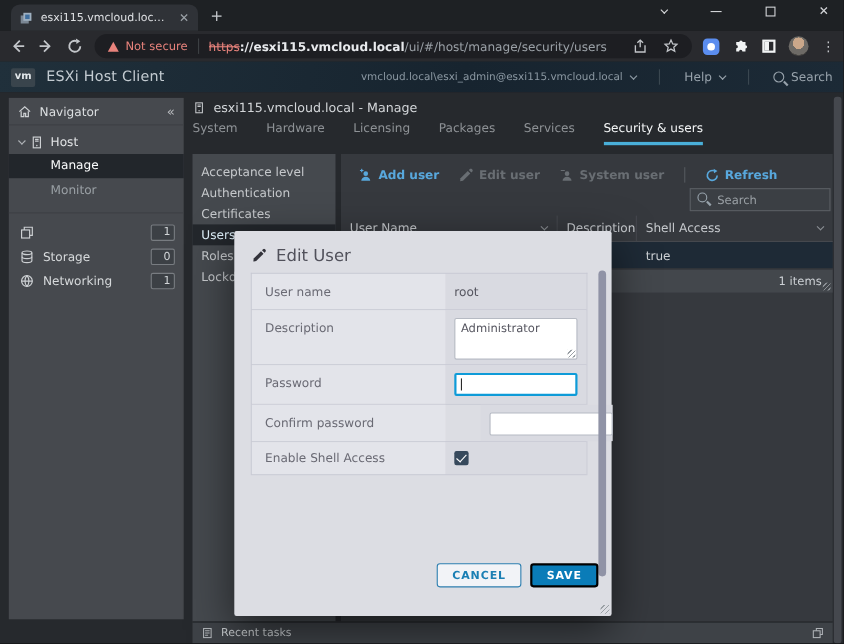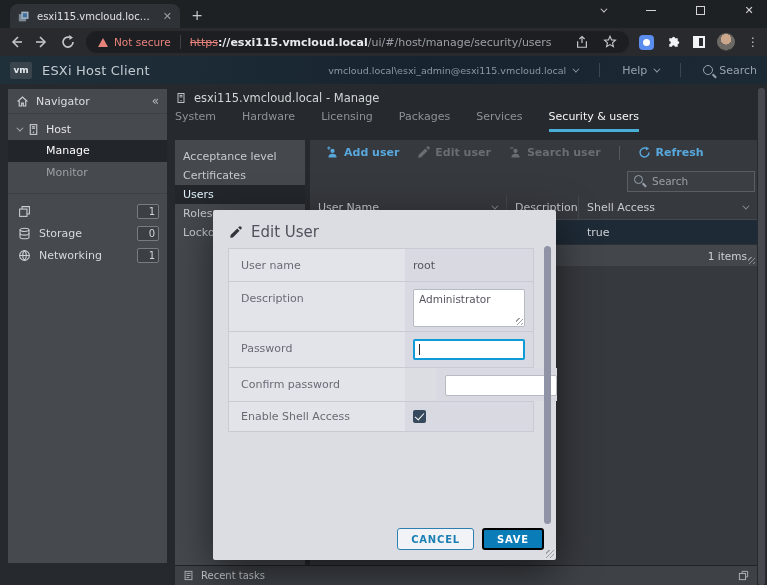--- a/index.html
+++ b/index.html
@@ -69,21 +69,21 @@
   .main-title svg { width:12px; height:12px; color:#c3c6c9; }
   .tabs { display:flex; gap:26px; height:24px; align-items:flex-end; padding-bottom:0; }
   .tabitem { font-size:11px; color:#8e9296; padding-bottom:6px; border-bottom:3px solid transparent; white-space:nowrap; }
   .tabitem.active { color:#f3f5f6; border-bottom-color:#49afd9; }
 
   .content { flex:1; display:flex; padding-top:8px; min-height:0; }
   .subnav { width:130px; background:#45494e; padding-top:7px; flex:0 0 auto; }
   .subnav-item { height:19px; line-height:19px; padding-left:8px; font-size:11px; color:#c6c9cc; white-space:nowrap; }
   .subnav-item.sel { background:#23272c; color:#dff0fa; }
   .panel { flex:1; background:#36393e; margin-left:5px; padding-top:6px; display:flex; flex-direction:column; min-width:0; }
-  .toolbar { display:flex; align-items:flex-start; gap:18px; padding-left:16px; height:20px; font-size:11px; font-weight:bold; }
+  .toolbar { display:flex; align-items:flex-end; gap:18px; padding-left:16px; height:20px; font-size:11px; font-weight:bold; }
   .tool { display:flex; align-items:center; gap:5px; }
   .tool svg { width:13px; height:13px; }
   .tool.on { color:#58a8dd; }
   .tool.off { color:#696e73; }
   .tb-sep { width:1px; height:14px; background:#55595e; }
   .searchrow { height:30px; display:flex; justify-content:flex-end; align-items:center; padding-right:2px; }
   .searchbox { position:relative; width:128px; }
   .searchbox input { width:128px; height:21px; background:#3b3f44; border:1px solid #5a5e63; color:#c6cacd; font-size:10.5px; padding:0 6px 0 24px; outline:none; font-family:inherit; }
   .searchbox input::placeholder { color:#9aa0a5; }
   .searchbox .lens { position:absolute; left:7px; top:5px; width:9px; height:9px; }
@@ -115,21 +115,21 @@
   .mfield { background:#d9dae1; position:relative; }
   .val-ro { font-size:11px; color:#55555f; padding:10px 0 0 8px; }
   .txtarea { width:112px; height:38px; margin:7px 0 0 8px; background:#fff; border:1px solid #b6bac3; border-radius:2px; font-size:10.5px; color:#55555f; padding:3px 5px; position:relative; overflow:hidden; }
   .txtarea .grip2 { position:absolute; right:1px; bottom:1px; width:7px; height:7px; background:repeating-linear-gradient(135deg,transparent 0 2px,#9aa0a5 2px 3px); }
   .inputbox { width:112px; height:21px; margin:7px 0 0 8px; background:#fff; border:1px solid #b6bac3; border-radius:2px; position:relative; }
   .inputbox.focus { border:2px solid #0e9bd8; }
   .caret { position:absolute; left:4px; top:3px; width:1px; height:11px; background:#2a2a2a; }
   .cbx { width:13px; height:13px; margin:8px 0 0 8px; background:#37495c; border-radius:2px; position:relative; }
   .cbx::after { content:""; position:absolute; left:4px; top:1px; width:4px; height:8px; border-right:1.8px solid #fff; border-bottom:1.8px solid #fff; transform:rotate(42deg); }
   .modal-scroll { position:absolute; right:5px; top:36px; width:7px; height:278px; background:#9093a6; border-radius:4px; }
-  .modal-foot { position:absolute; right:12px; bottom:10px; display:flex; gap:8px; }
+  .modal-foot { position:absolute; right:12px; bottom:26px; display:flex; gap:8px; }
   .btn { height:22px; padding:0 13px; font-size:10px; font-weight:bold; letter-spacing:.8px; border-radius:3px; display:flex; align-items:center; font-family:inherit; }
   .btn-cancel { border:1px solid #2e7fb0; color:#1b7fb4; background:#f2f3f7; }
   .btn-save { background:#0a7cb8; color:#fff; border:2px solid #000000; }
   .modal-grip { position:absolute; right:2px; bottom:2px; width:8px; height:8px; background:repeating-linear-gradient(135deg,transparent 0 2px,#9aa0a5 2px 3px); }
 </style>
 </head>
 <body>
 
 <div class="screen">
 
@@ -297,20 +297,21 @@
         <span class="tabitem">Hardware</span>
         <span class="tabitem">Licensing</span>
         <span class="tabitem">Packages</span>
         <span class="tabitem">Services</span>
         <span class="tabitem active">Security &amp; users</span>
       </div>
 
       <div class="content">
         <div class="subnav">
           <div class="subnav-item">Acceptance level</div>
+          <div class="subnav-item">Authentication</div>
           <div class="subnav-item">Certificates</div>
           <div class="subnav-item sel">Users</div>
           <div class="subnav-item">Roles</div>
           <div class="subnav-item">Lockdown mode</div>
         </div>
 
         <div class="panel">
           <div class="toolbar">
             <span class="tool on">
               <svg viewBox="0 0 16 16" fill="currentColor">
@@ -326,21 +327,21 @@
                   <path d="M11.3 1.9 L14.1 4.7 L15 3.8 A1.2 1.2 0 0 0 12.2 1 Z"></path>
                 </svg>
               <span>Edit user</span>
             </span>
             <span class="tool off">
               <svg viewBox="0 0 16 16" fill="currentColor">
                   <circle cx="8" cy="6" r="2.6"></circle>
                   <path d="M3 14 a5 4.5 0 0 1 10 0 z"></path>
                   <path d="M1 2.5 h4.5" stroke="currentColor" stroke-width="1.3" fill="none"></path>
                 </svg>
-              <span>Search user</span>
+              <span>System user</span>
             </span>
             <span class="tb-sep"></span>
             <span class="tool on">
               <svg viewBox="0 0 16 16" fill="none" stroke="currentColor" stroke-width="1.8">
                   <path d="M13.5 8 A5.5 5.5 0 1 1 9.8 2.8"></path>
                   <path d="M9.5 0.5 L13.8 3 L10 5.5" fill="currentColor" stroke="none"></path>
                 </svg>
               <span>Refresh</span>
             </span>
           </div>

